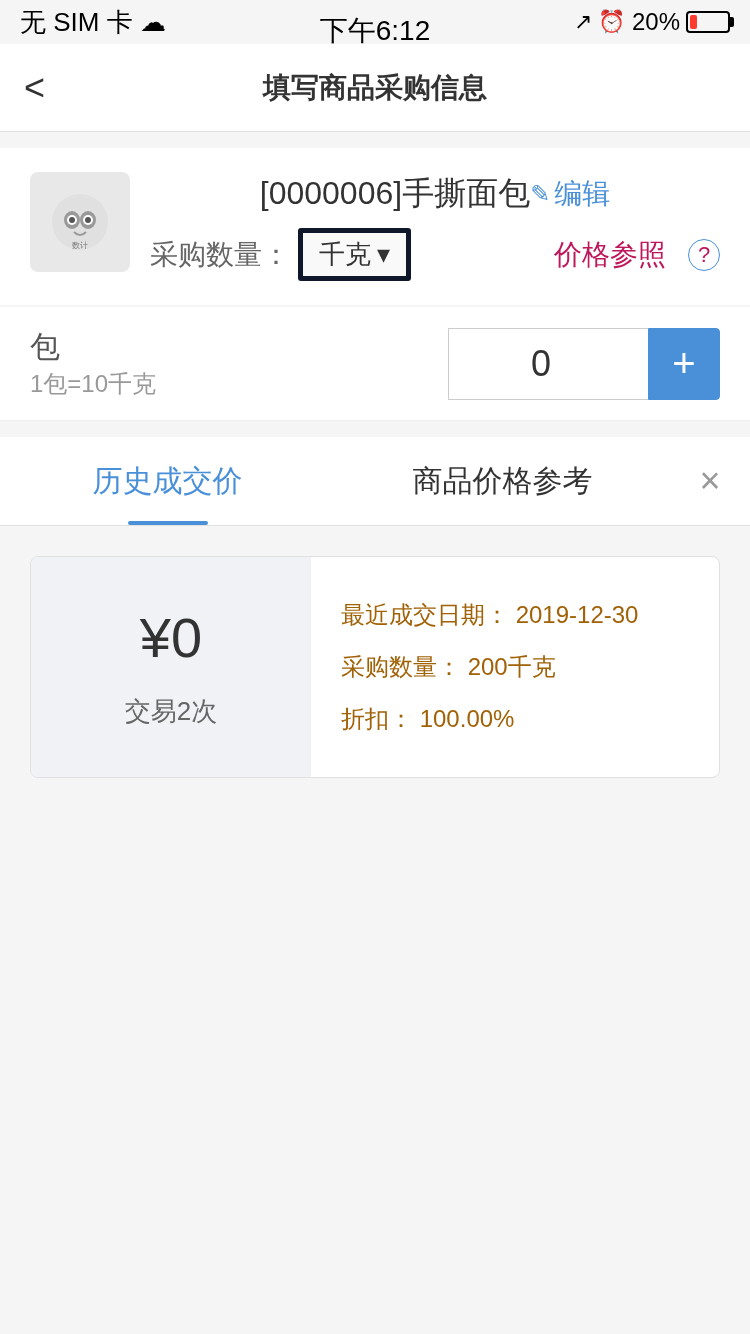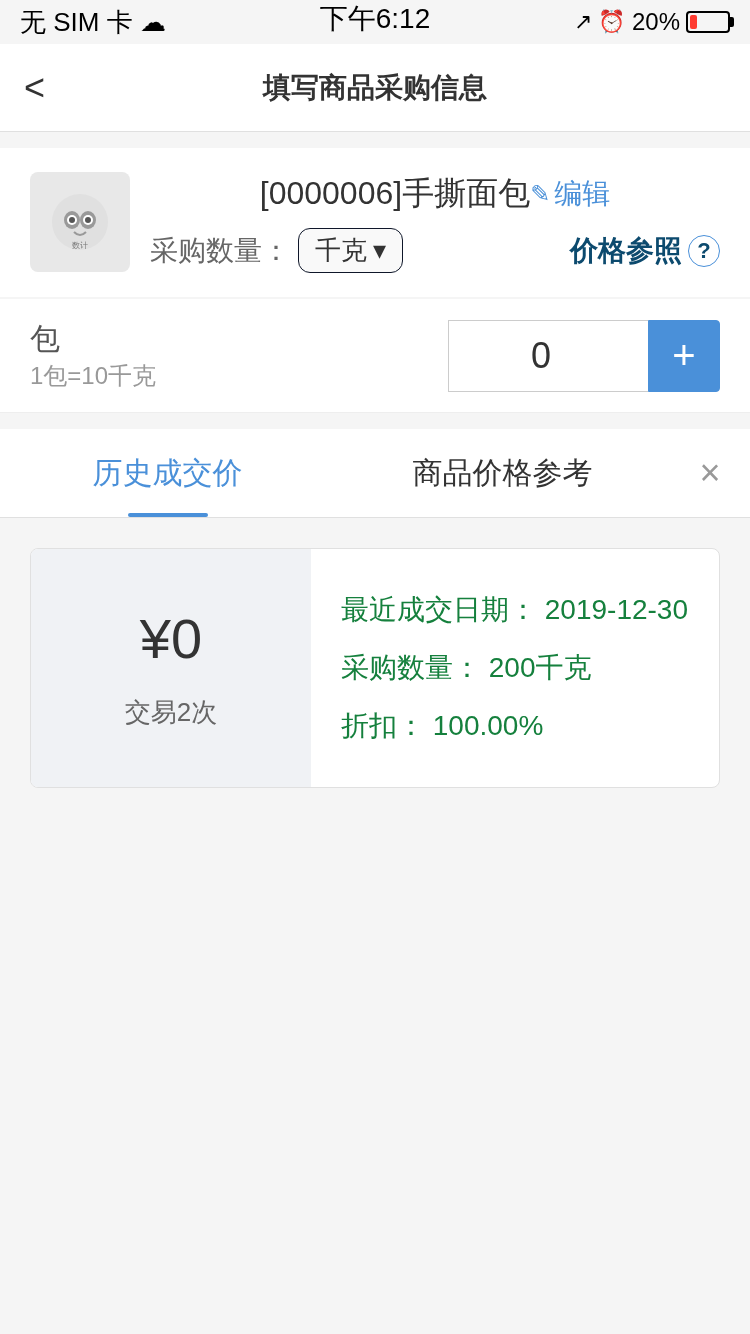--- a/index.html
+++ b/index.html
@@ -30,21 +30,21 @@
       align-items: flex-end;
       gap: 10px;
     }
     .status-center {
       font-size: 28px;
       font-weight: 500;
       color: #000;
       position: absolute;
       left: 50%;
       transform: translateX(-50%);
-      top: 0;
+      top: 12px;
     }
     .status-right {
       display: flex;
       align-items: center;
       gap: 6px;
       font-size: 24px;
       color: #000;
     }
     .battery {
       width: 44px;
@@ -150,37 +150,36 @@
       align-items: center;
     }
     .unit-label {
       font-size: 28px;
       color: #666;
       display: flex;
       align-items: center;
       gap: 8px;
     }
     .unit-select {
-      border: 1px solid #0f172a;
-      border-radius: 12px;
+      border: 5px solid #0f172a;
+      border-radius: 3px;
       padding: 4px 16px;
       font-size: 26px;
       color: #333;
       background: #f9f9f9;
       display: flex;
       align-items: center;
       gap: 6px;
     }
     .price-ref {
       font-size: 28px;
-      color: #0c4a6e;
-      display: flex;
-      align-items: center;
-      gap: 6px;
-      font-weight: bold;
+      color: #be185d;
+      display: flex;
+      align-items: center;
+      gap: 22px;
     }
 
     
     .quantity-section {
       width: 750px;
       background: #fff;
       margin-top: 2px;
       padding: 20px 30px;
       display: flex;
       align-items: center;
@@ -311,22 +310,22 @@
       margin-top: 24px;
     }
     .price-right {
       flex: 1;
       padding: 40px 30px;
       display: flex;
       flex-direction: column;
       gap: 16px;
     }
     .price-detail-item {
-      font-size: 28px;
-      color: #15803d;
+      font-size: 24px;
+      color: #a16207;
       line-height: 1.5;
     }
   </style>
 </head>
 <body>
 
 <div class="status-bar">
   <div class="status-left">
     <span>无 SIM 卡 ☁</span>
   </div>

